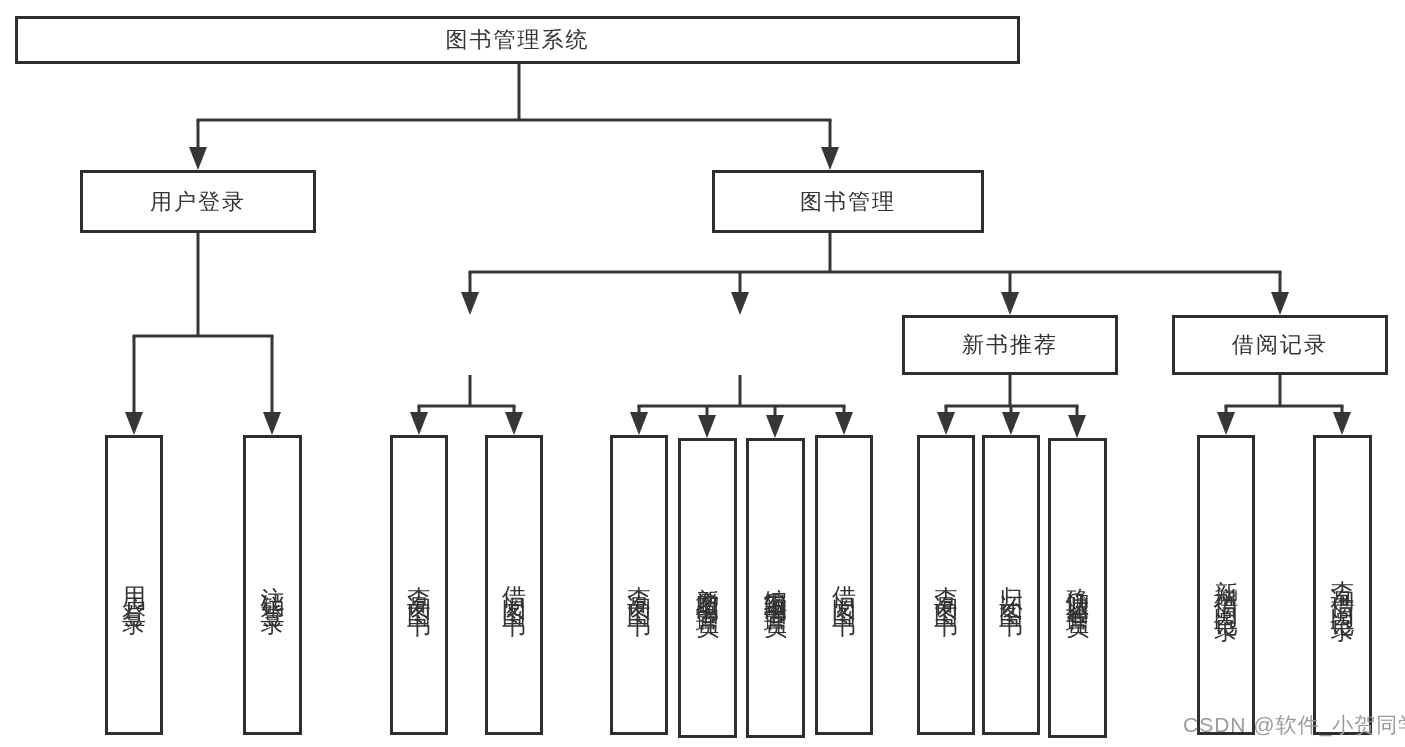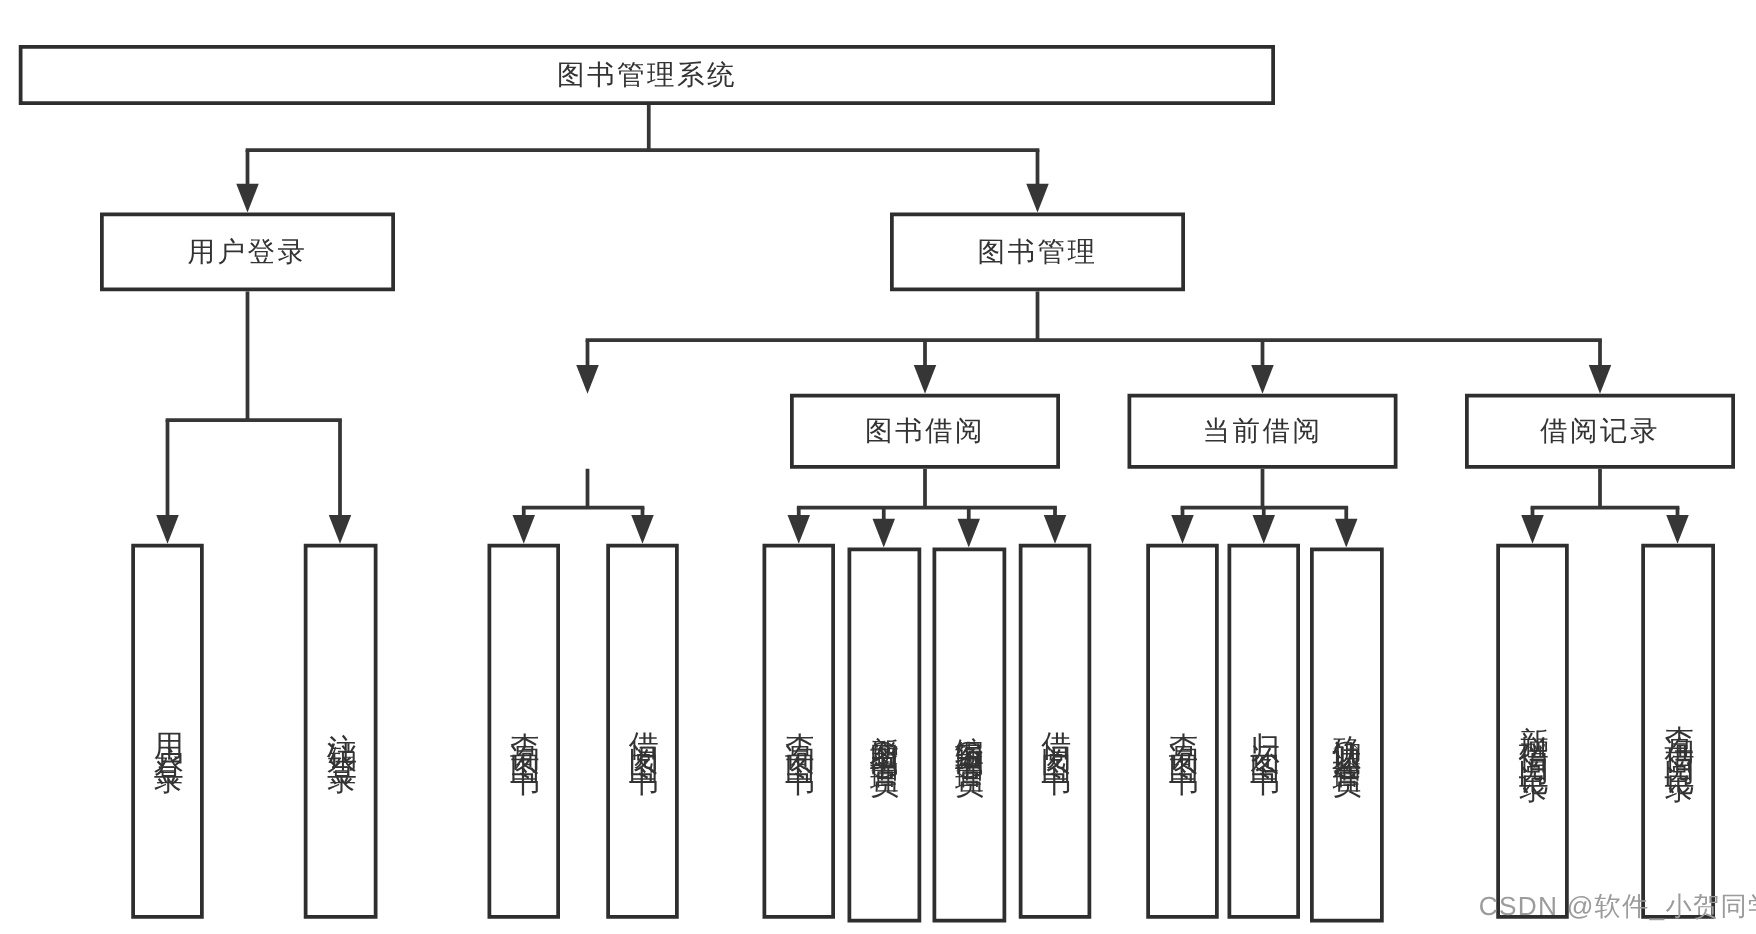--- a/index.html
+++ b/index.html
@@ -128,36 +128,33 @@
       <polygon points="766,415 784,415 775,438"></polygon>
       <polygon points="835,412 853,412 844,435"></polygon>
       <polygon points="937,412 955,412 946,435"></polygon>
       <polygon points="1002,412 1020,412 1011,435"></polygon>
       <polygon points="1068,415 1086,415 1077,438"></polygon>
       <polygon points="1217,412 1235,412 1226,435"></polygon>
       <polygon points="1333,412 1351,412 1342,435"></polygon>
     </g>
   </svg>
 
-  <div class="node hbox" style="left:15px; top:16px; width:1005px; height:48px;margin-top:20px;">
+  <div class="node hbox" style="left:15px; top:16px; width:1005px; height:48px;">
     <span>图书管理系统</span>
   </div>
 
   <div class="node hbox" style="left:80px; top:170px; width:236px; height:63px;">
     <span>用户登录</span>
   </div>
-  <div class="node hbox" style="left:712px; top:170px; width:236px; height:63px;">
+  <div class="node hbox" style="left:712px; top:170px; width:272px; height:63px;">
     <span>图书管理</span>
   </div>
 
-  <div class="node hbox" style="left:632px; top:315px; width:216px; height:60px;">
-    <span>图书借阅</span>
-  </div>
   <div class="node hbox" style="left:902px; top:315px; width:216px; height:60px;">
-    <span>当前借阅</span>
+    <span>新书推荐</span>
   </div>
   <div class="node hbox" style="left:1172px; top:315px; width:216px; height:60px;">
     <span>借阅记录</span>
   </div>
 
   <div class="node leaf" style="left:105px; top:435px; width:58px; height:300px;">
     <span class="vtext">用户登录</span>
   </div>
   <div class="node leaf" style="left:243px; top:435px; width:59px; height:300px;">
     <span class="vtext">注销登录</span>

